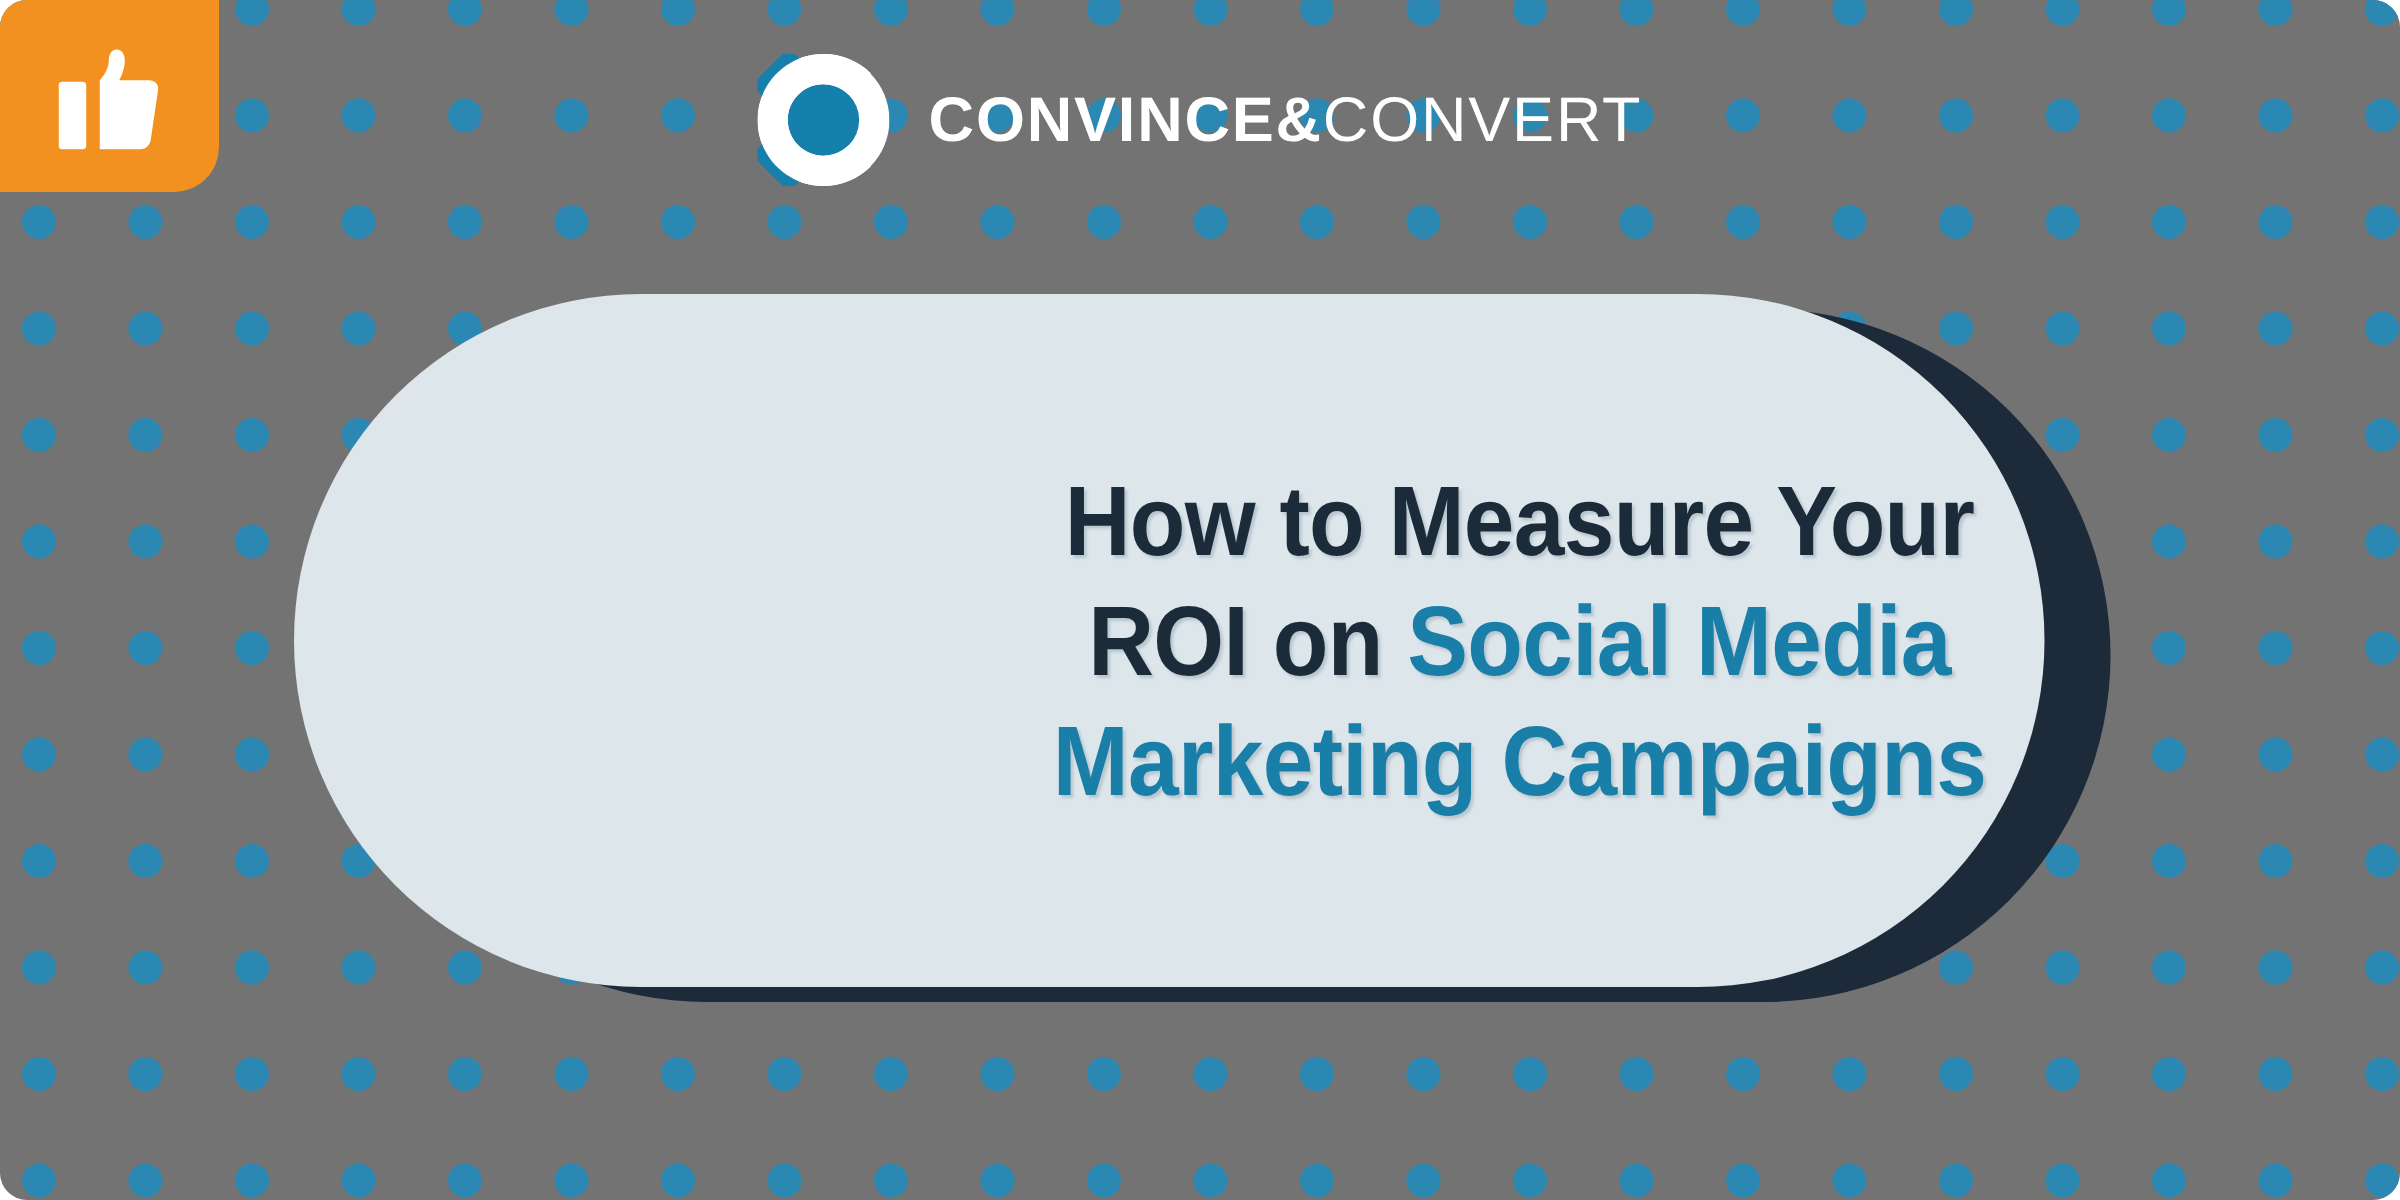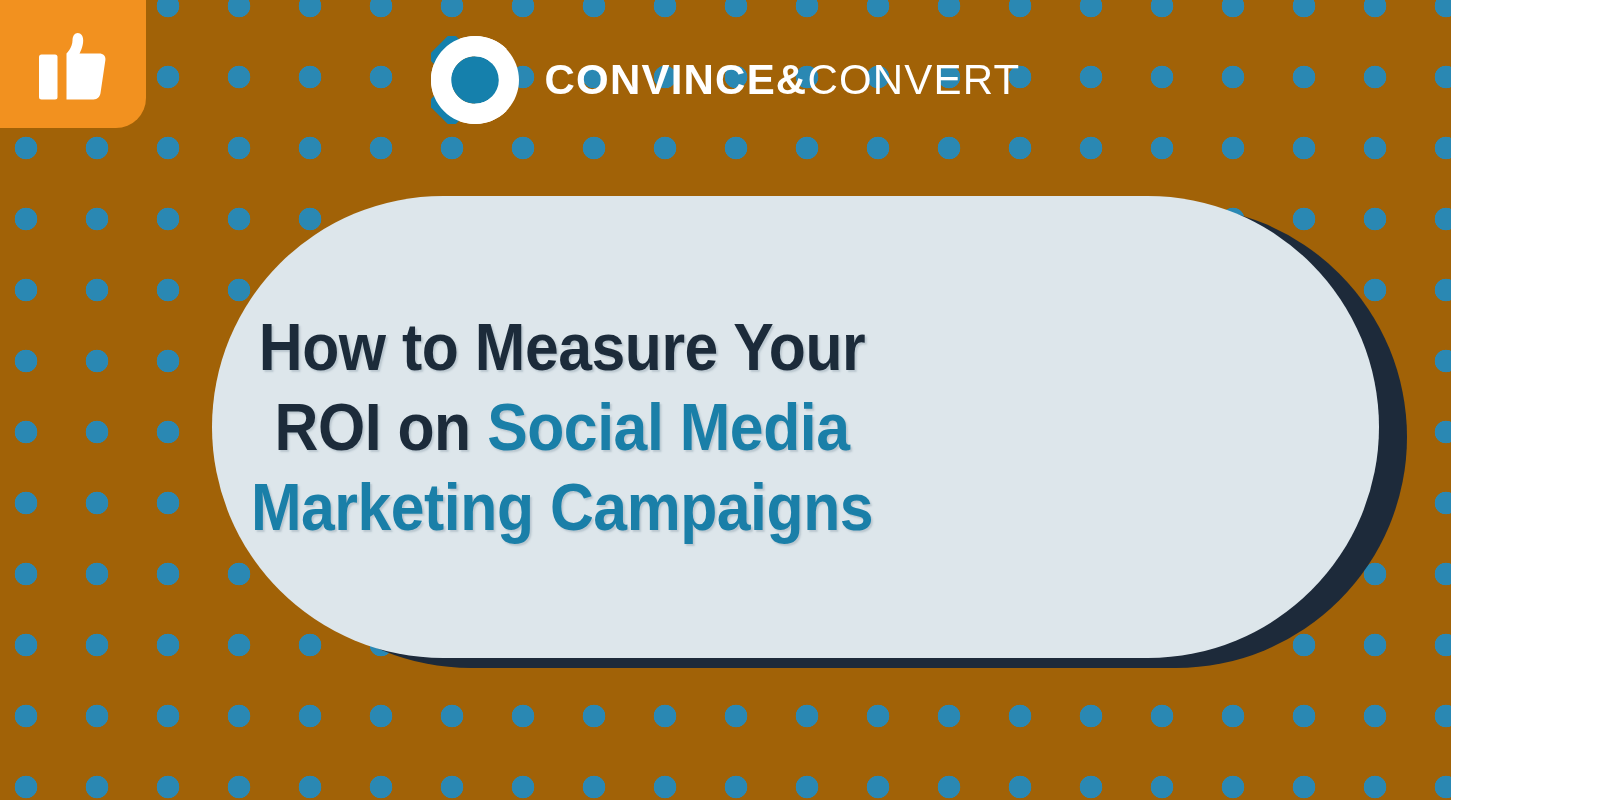--- a/index.html
+++ b/index.html
@@ -4,25 +4,26 @@
 <title>Convince &amp; Convert — Blog Card</title>
 <style>
   html, body {
     margin: 0;
     padding: 0;
     background: #ffffff;
   }
 
   #stage {
     position: relative;
-    width: 1451px;
+    width: 1600px;
     height: 800px;
     overflow: hidden;
     font-family: "Liberation Sans", sans-serif;
-    background-color: #a16207;
+    background-color: #737373;
+    border-radius: 18px;
   }
 
   
   .dots {
     position: absolute;
     inset: 0;
     background-image: radial-gradient(circle at 12px 12px, #2a88b3 11px, rgba(42,136,179,0) 11.6px);
     background-size: 71px 71px;
     background-position: 14px -6px;
   }
@@ -82,29 +83,29 @@
     position: absolute;
     left: 44px;
     top: 10px;
     width: 1167px;
     height: 462px;
     background: #1d2a3a;
     border-radius: 231px;
   }
   .card {
     position: absolute;
-    left: 16px;
+    left: 0;
     top: 0;
     width: 1167px;
     height: 462px;
     background: #dde6eb;
     border-radius: 231px;
     display: flex;
     align-items: center;
-    justify-content: flex-start;
+    justify-content: flex-end;
   }
 
   
   .headline {
     width: 700px;
     text-align: center;
     font-weight: 700;
     font-size: 66px;
     line-height: 80px;
     letter-spacing: -0.5px;

